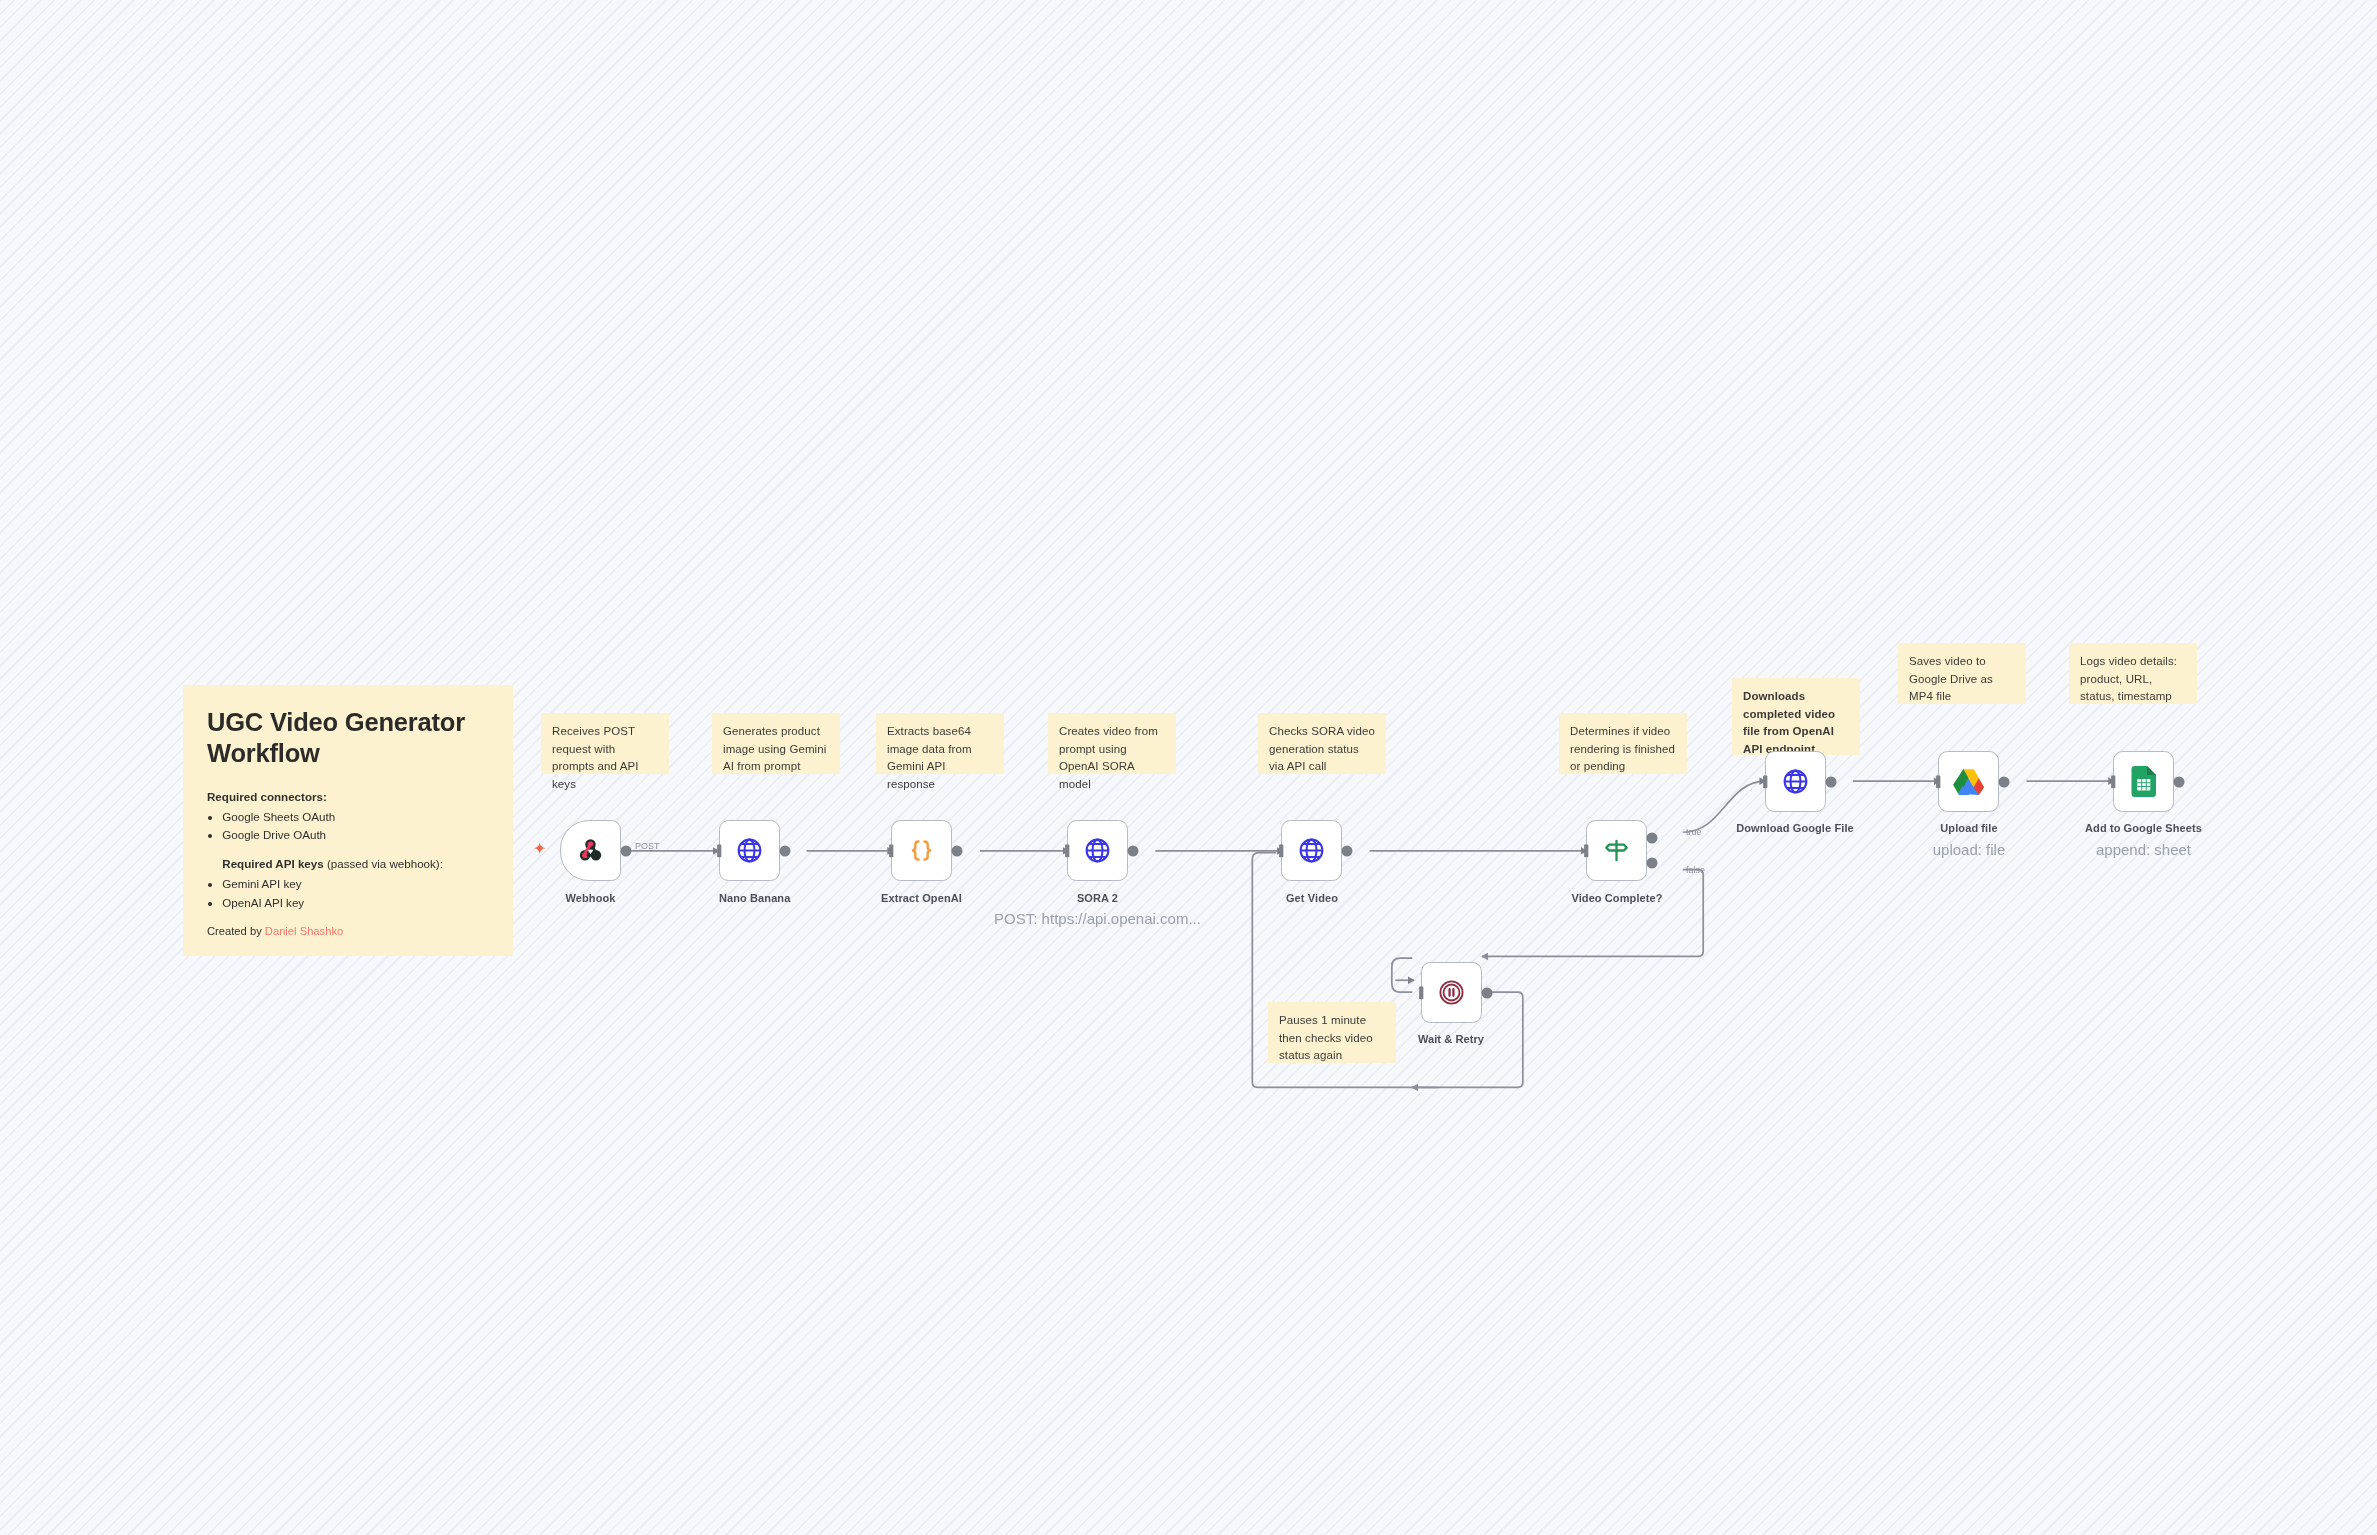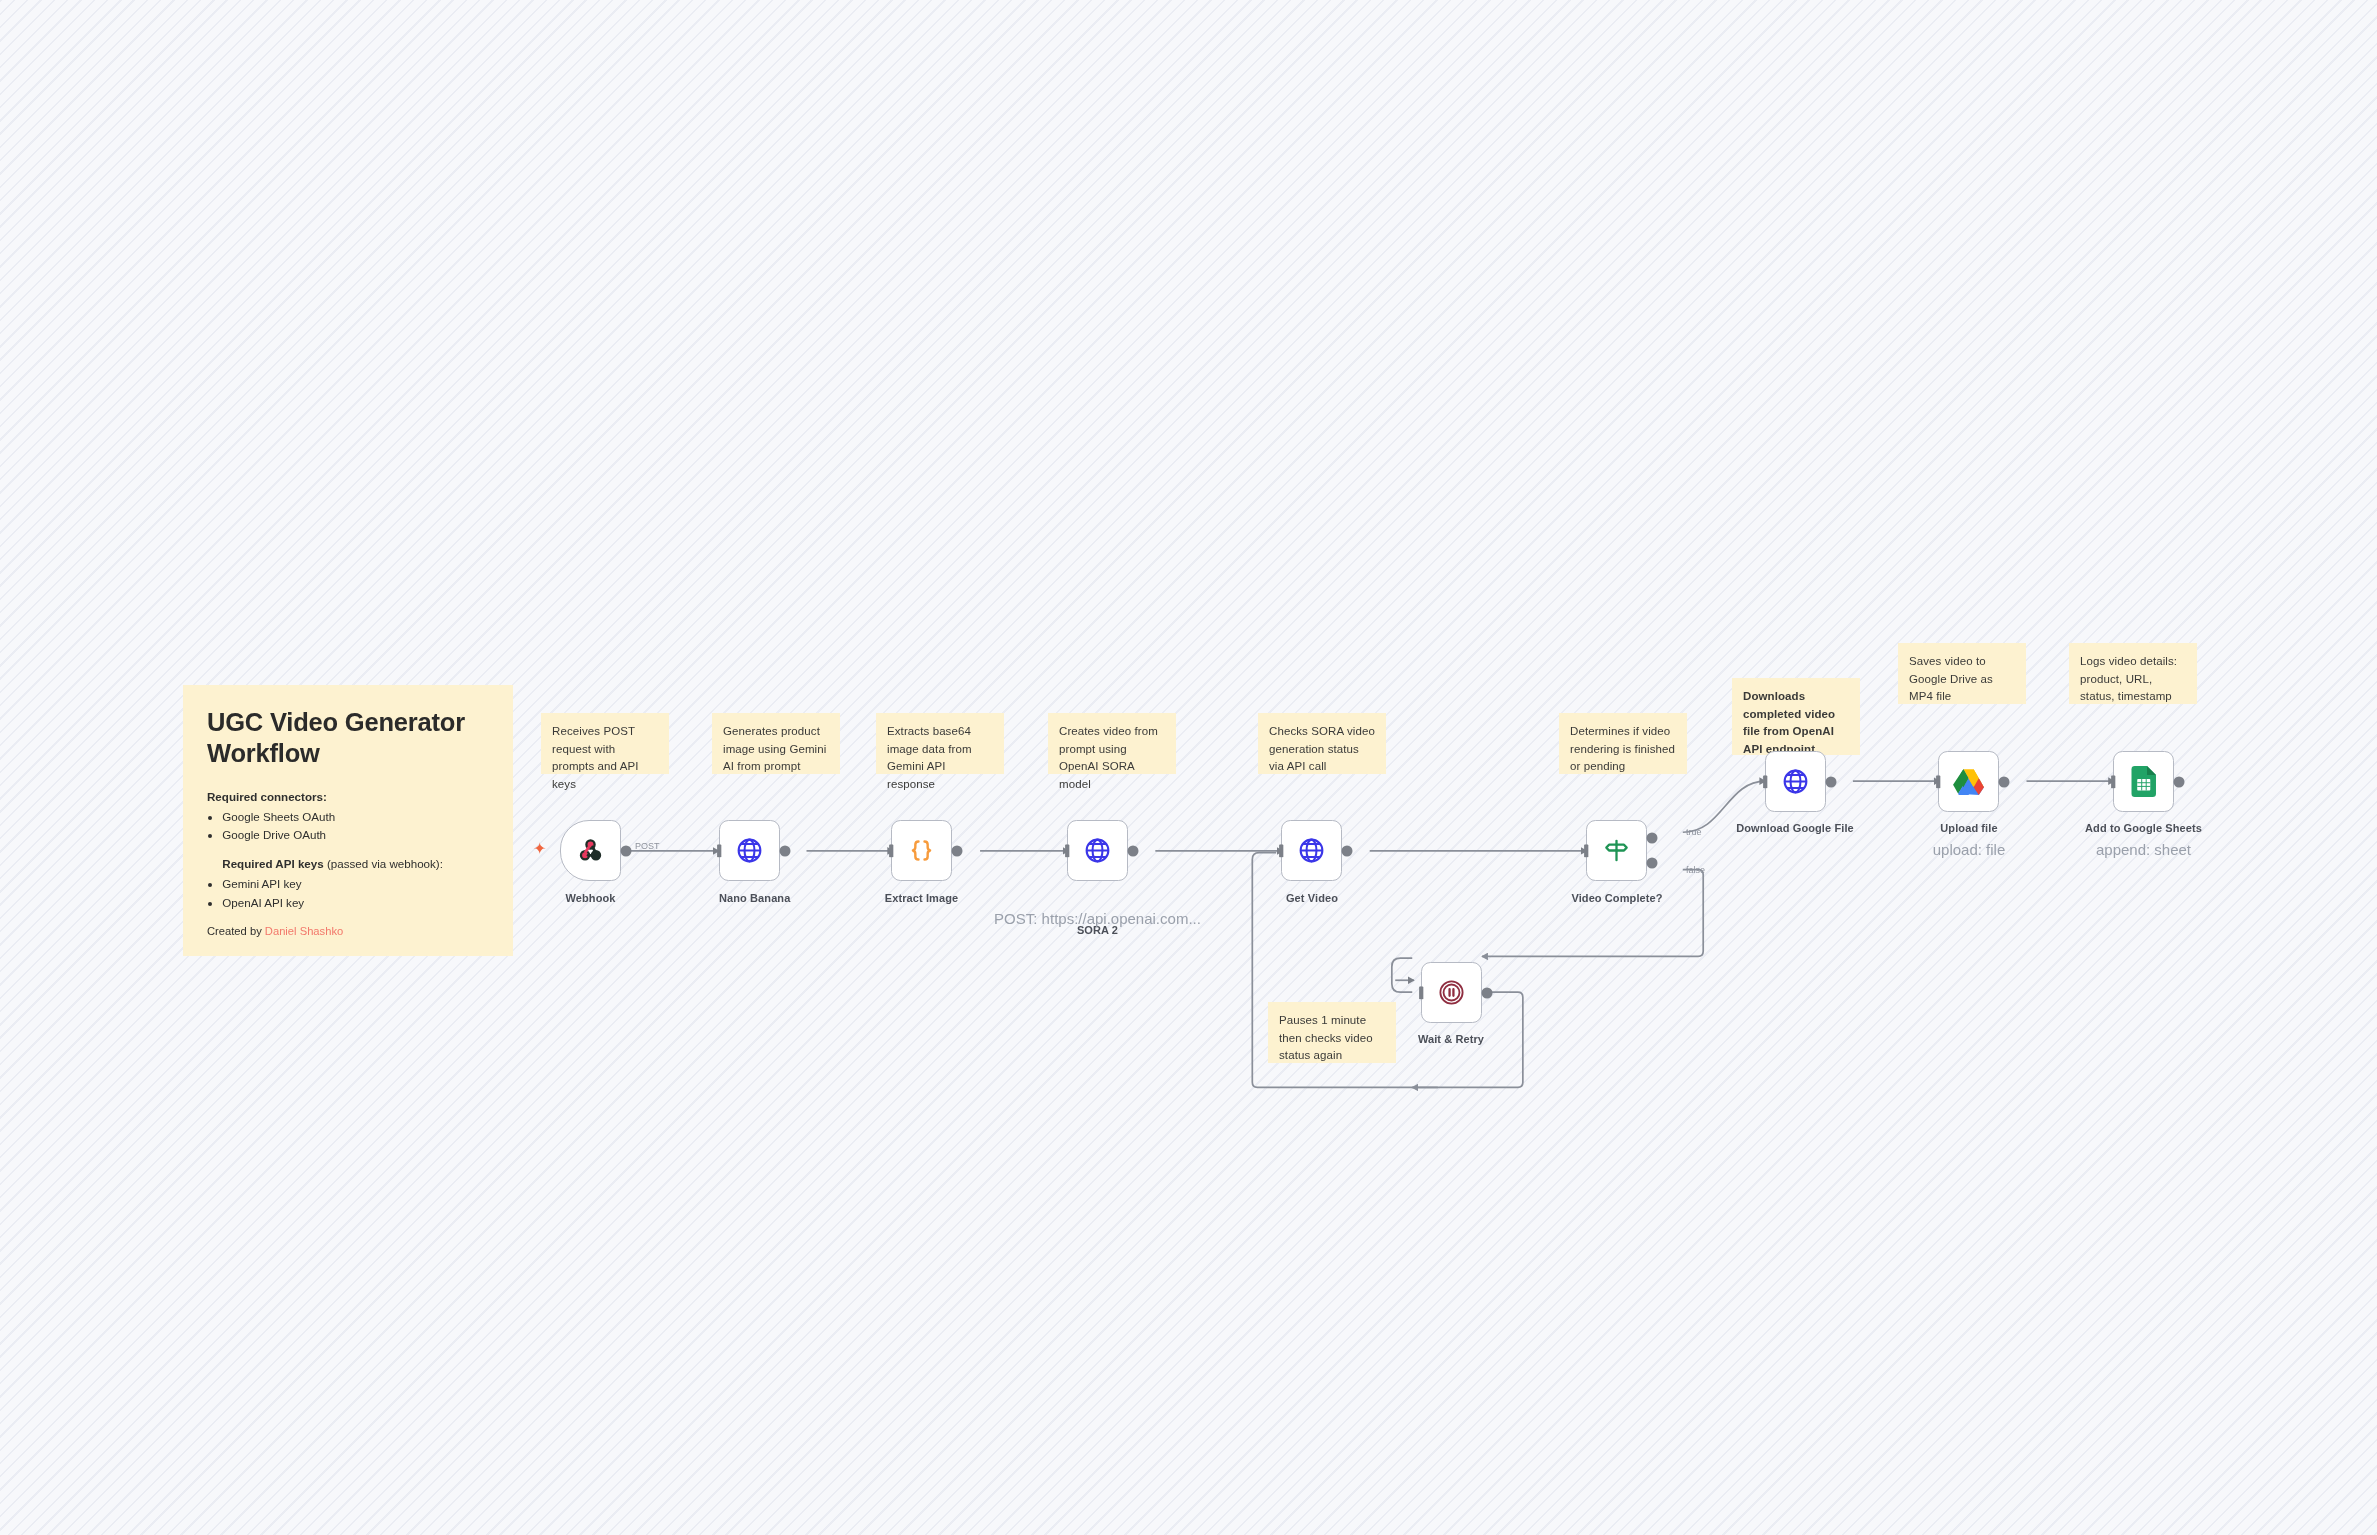--- a/index.html
+++ b/index.html
@@ -277,36 +277,36 @@
       <rect x="6" y="0" width="5" height="16" rx="1.5" fill="#7c8088"></rect>
     </svg>
     <span class="icon">
       <svg width="29" height="29" viewBox="0 0 24 24" fill="none" stroke="#f79b3c" stroke-width="2" stroke-linecap="round" stroke-linejoin="round">
         <path d="M9.5 4.5c-2 0-2.6 1-2.6 2.6v2.3c0 1.4-.7 2.2-2 2.6 1.3.4 2 1.2 2 2.6v2.3c0 1.6.6 2.6 2.6 2.6"></path>
         <path d="M14.5 4.5c2 0 2.6 1 2.6 2.6v2.3c0 1.4.7 2.2 2 2.6-1.3.4-2 1.2-2 2.6v2.3c0 1.6-.6 2.6-2.6 2.6"></path>
       </svg>
     </span>
     <span class="port"></span>
   </div>
-  <div class="node-label" style="left:874px; top:892px; width:95px;">Extract Image</div>
+  <div class="node-label" style="left:874px; top:892px; width:95px;">Extract OpenAI</div>
 
   <div class="node" style="left:1067px; top:820px;">
     <svg class="in-arrow" viewBox="0 0 12 16">
       <rect x="6" y="0" width="5" height="16" rx="1.5" fill="#7c8088"></rect>
     </svg>
     <span class="icon">
       <svg width="29" height="29" viewBox="0 0 24 24" fill="none" stroke="#3b36e8" stroke-width="1.7">
         <circle cx="12" cy="12" r="9"></circle>
         <ellipse cx="12" cy="12" rx="4.1" ry="9"></ellipse>
         <path d="M3 12h18M4.6 6.7h14.8M4.6 17.3h14.8"></path>
       </svg>
     </span>
     <span class="port"></span>
   </div>
-  <div class="node-label" style="left:1067px; top:892px; width:61px;margin-top:32px;">SORA 2</div>
+  <div class="node-label" style="left:1067px; top:892px; width:61px;">SORA 2</div>
   <div class="node-sub" style="left:987px; top:910px; width:221px;">POST: https://api.openai.com...</div>
 
   <div class="node" style="left:1281px; top:820px;">
     <svg class="in-arrow" viewBox="0 0 12 16">
       <rect x="6" y="0" width="5" height="16" rx="1.5" fill="#7c8088"></rect>
     </svg>
     <span class="icon">
       <svg width="29" height="29" viewBox="0 0 24 24" fill="none" stroke="#3b36e8" stroke-width="1.7">
         <circle cx="12" cy="12" r="9"></circle>
         <ellipse cx="12" cy="12" rx="4.1" ry="9"></ellipse>

